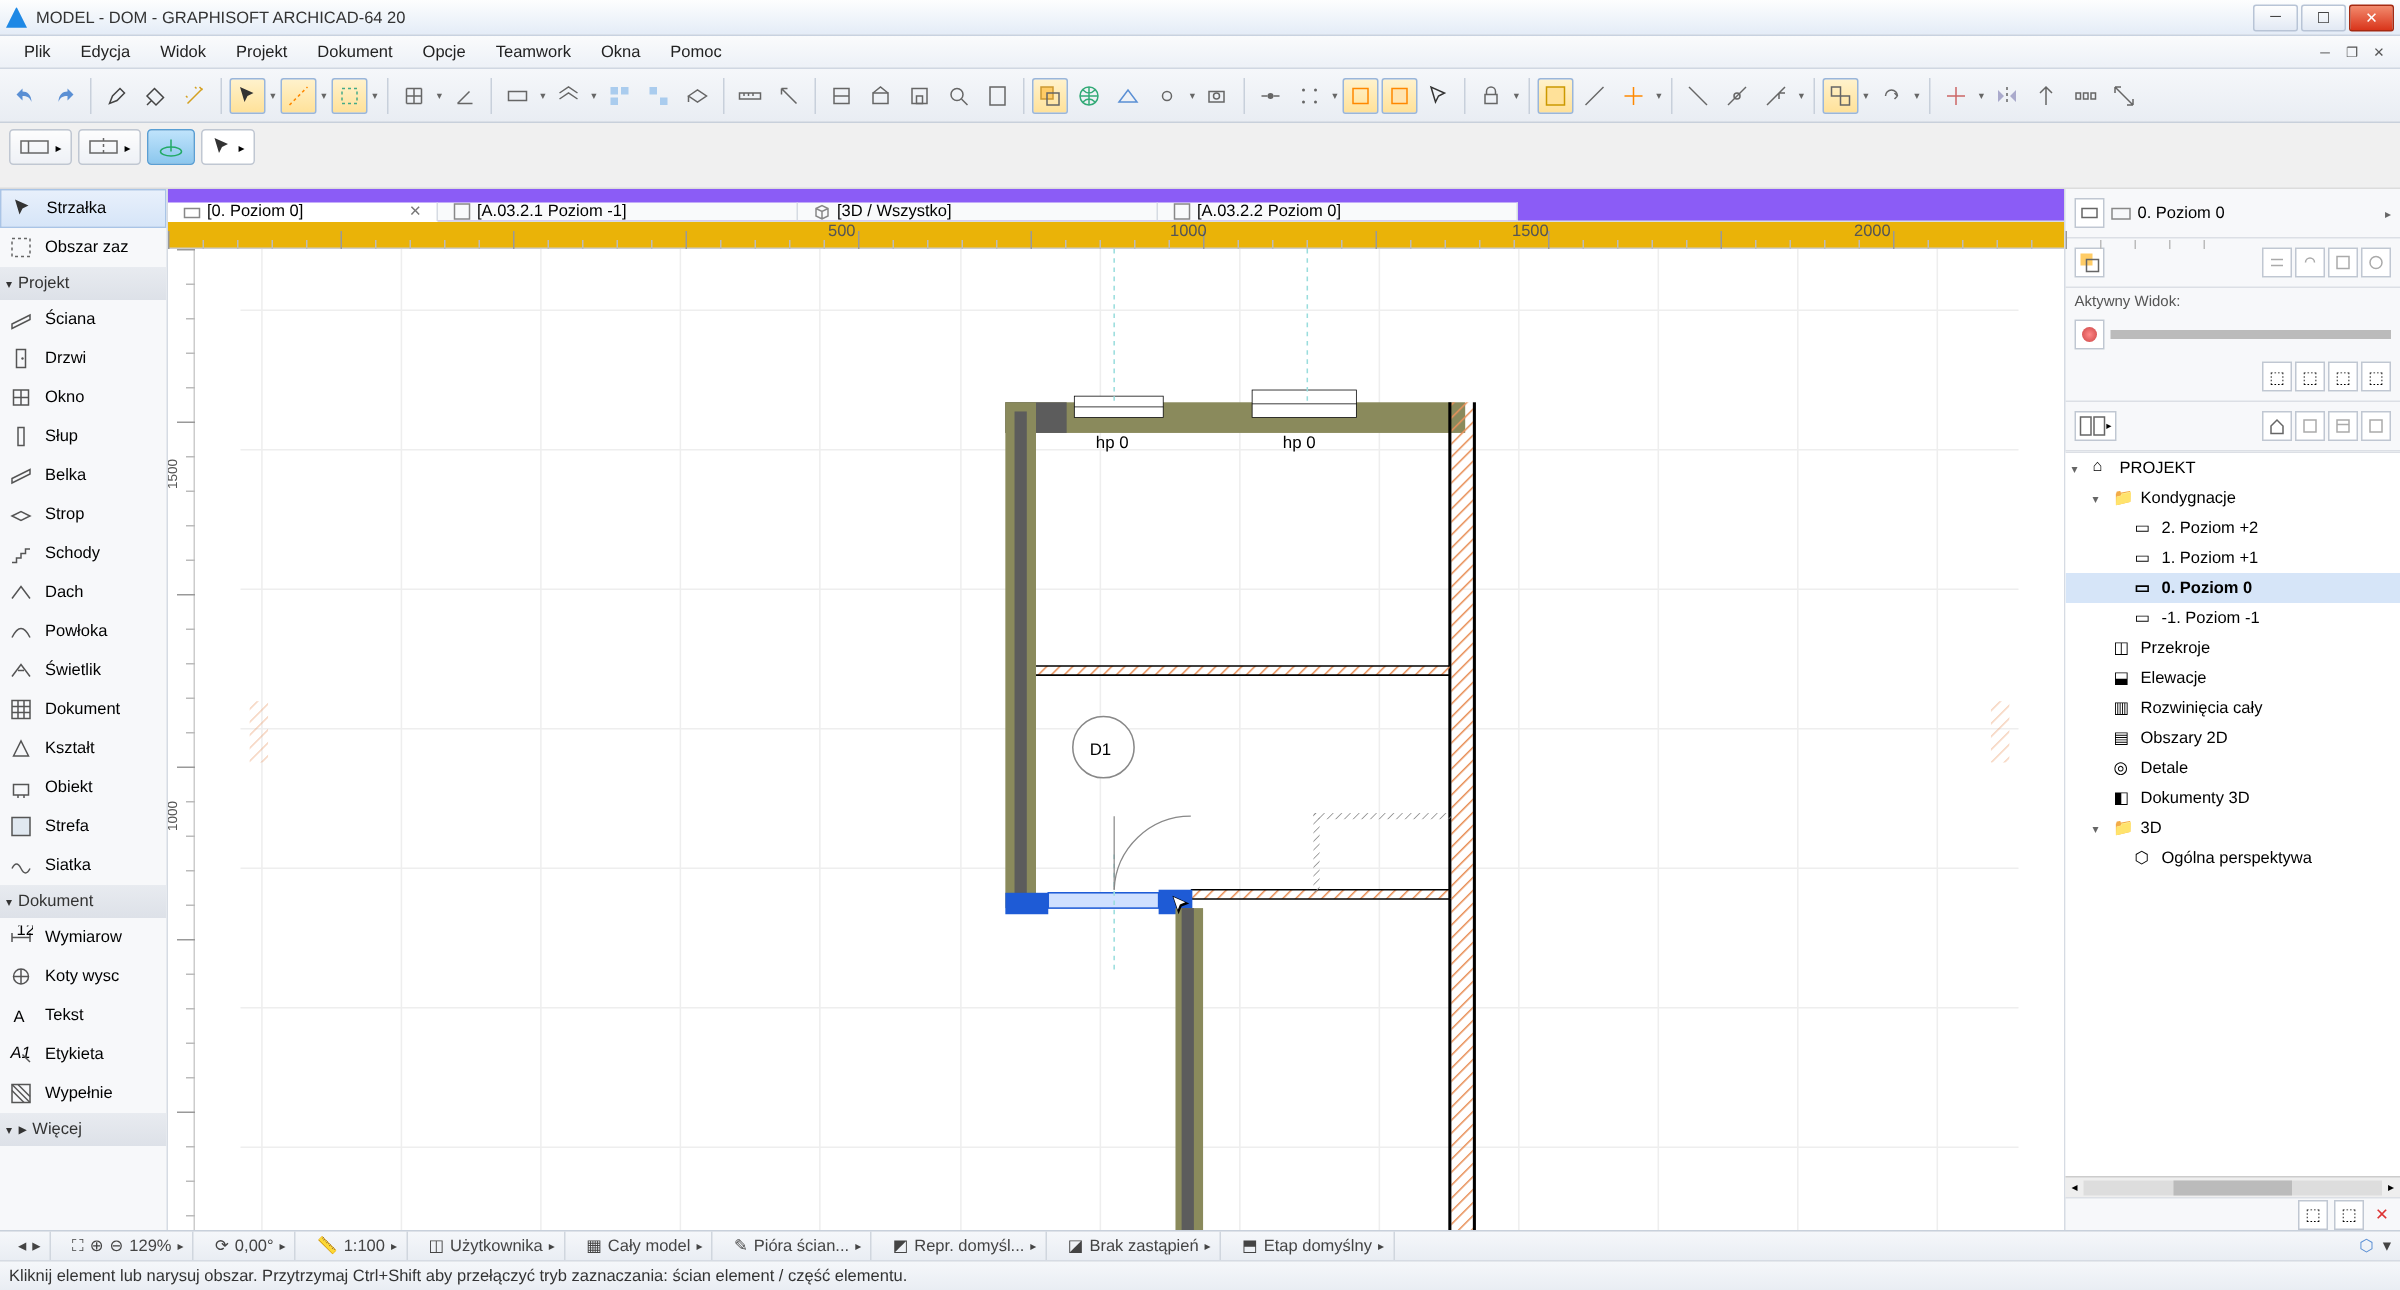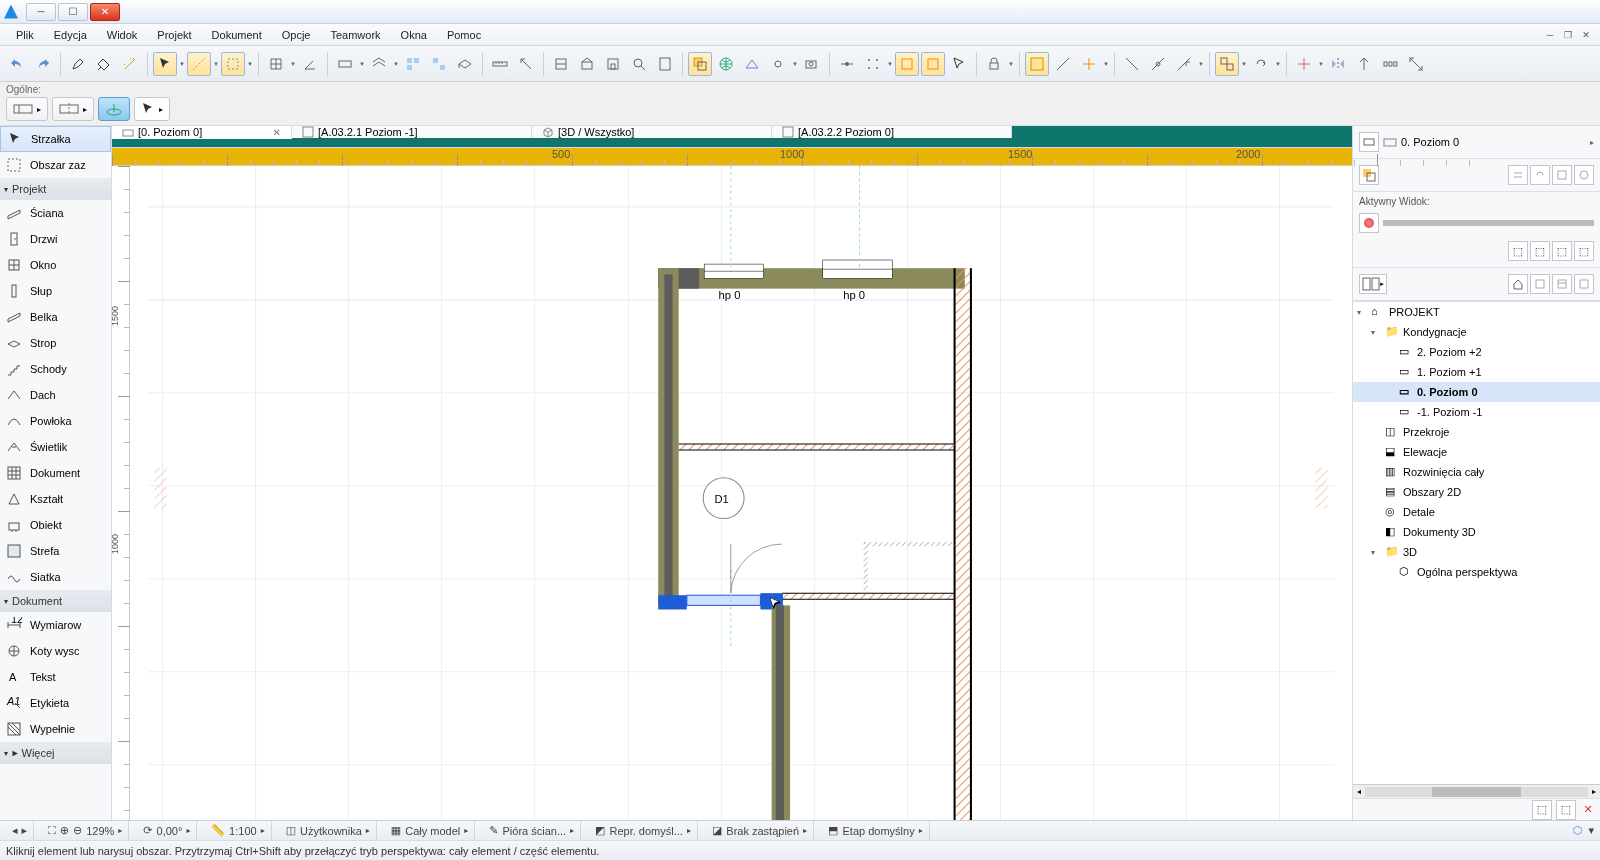--- a/index.html
+++ b/index.html
@@ -26,35 +26,35 @@
 .sec-btn{height:24px;padding:0 6px;border:1px solid #c0c7d2;background:linear-gradient(#fdfdfd,#eef1f6);border-radius:3px;display:flex;align-items:center;gap:4px}
 .sec-btn.active{background:linear-gradient(#bfe3fb,#8cc7ee);border-color:#5a9fd4}
 .main-container{display:flex;height:calc(100% - 24px - 22px - 36px - 44px - 20px - 20px);position:relative}
 .toolbox{width:112px;background:#f7f8fa;border-right:1px solid #d6dbe3;overflow-y:auto}
 .tool-item{display:flex;align-items:center;height:26px;padding:0 6px;gap:8px;cursor:default}
 .tool-item.selected{background:linear-gradient(#e8f0fb,#d6e5f8);border:1px solid #a9c4e6}
 .tool-header{background:linear-gradient(#e8ebf0,#dde1e8);font-weight:400;color:#333;display:flex;align-items:center;height:22px;padding:0 4px}
 .tool-header::before{content:"▾";margin-right:4px;font-size:8px}
 .tool-icon{width:16px;height:16px;display:inline-block}
 .canvas-area{flex:1;display:flex;flex-direction:column;position:relative;background:#fff}
-.tabs-row{height:22px;background:#0f766e;border-bottom:1px solid #d6dbe3;display:flex;align-items:flex-start}
+.tabs-row{height:22px;background:#8b5cf6;border-bottom:1px solid #d6dbe3;display:flex;align-items:flex-end}
 .tab{display:flex;align-items:center;padding:0 10px;border-right:1px solid #d6dbe3;gap:4px;min-width:180px;background:#f9fafb}
 .tab.active{background:#fff;border-bottom:1px solid #fff;margin-bottom:-1px}
 .tab .close{margin-left:auto;font-size:10px;color:#777}
 .ruler-h{height:18px;background:#eab308;border-bottom:1px solid #ccc;position:relative;font-size:9px;color:#555}
 .ruler-h .tick{position:absolute;top:6px;border-left:1px solid #999;height:12px}
 .ruler-h .tick.minor{top:12px;height:6px;border-color:#bbb}
 .ruler-h .lbl{position:absolute;top:0}
 .ruler-v{width:18px;background:#fff;border-right:1px solid #ccc;position:relative}
 .ruler-v .tick{position:absolute;left:6px;border-top:1px solid #999;width:12px}
 .ruler-v .tick.minor{left:12px;width:6px;border-color:#bbb}
 .ruler-v .lbl{position:absolute;left:-2px;writing-mode:vertical-rl;transform:rotate(180deg);font-size:9px;color:#555}
 .canvas-wrap{flex:1;display:flex;overflow:hidden}
 .canvas{flex:1;position:relative;background:#fff;overflow:hidden}
-.right-panel{width:248px;background:#f7f8fa;border-left:1px solid #d6dbe3;display:flex;flex-direction:column}
+.right-panel{width:224px;background:#f7f8fa;border-left:1px solid #d6dbe3;display:flex;flex-direction:column}
 .rp-section{border-bottom:1px solid #dcdfe5;padding:4px 6px}
 .rp-row{display:flex;align-items:center;gap:4px;height:24px}
 .rp-icon-box{width:20px;height:20px;border:1px solid #c0c7d2;background:#fff;display:flex;align-items:center;justify-content:center}
 .navigator{flex:1;overflow-y:auto;background:#fff;border-top:1px solid #dcdfe5}
 .nav-item{display:flex;align-items:center;height:20px;padding:0 4px;gap:4px}
 .nav-item.selected{background:#d6e5f8;font-weight:bold}
 .nav-arrow{width:10px;font-size:8px;color:#666}
 .nav-icon{width:14px;height:14px}
 .status-bar{height:20px;background:linear-gradient(#f5f7fa,#e9edf3);border-top:1px solid #c8d0db;display:flex;align-items:center;padding:0 6px;gap:8px;font-size:10px;color:#444}
 .status-section{display:flex;align-items:center;gap:4px;padding:0 6px;border-right:1px solid #d0d6de;height:100%}
@@ -66,20 +66,21 @@
 .prop-row .cell{flex:1;padding:0 4px;border-right:1px solid #e8eaee}
 .btn-full{width:100%;height:20px;border:1px solid #c0c7d2;background:linear-gradient(#fdfdfd,#eef1f6);margin-top:2px}
 svg{display:block}
 .dim-text{font-size:10px;font-weight:bold;fill:#000;writing-mode:vertical-rl;transform:rotate(180deg)}
 </style>
 </head>
 <body>
 
 <div class="titlebar">
   <span class="app-icon"></span>
+  <span class="title">MODEL - DOM - GRAPHISOFT ARCHICAD-64 20</span>
   <div class="win-btns">
     <div class="win-btn">─</div>
     <div class="win-btn">☐</div>
     <div class="win-btn close">✕</div>
   </div>
 </div>
 
 <div class="menubar">
   <span>Plik</span>
   <span>Edycja</span>
@@ -378,21 +379,20 @@
       </svg>
     </div>
   <div class="tb-btn">
       <svg class="icon" viewBox="0 0 16 16">
         <path d="M2 2l12 12M2 2h4M2 2v4M14 14h-4M14 14v-4" stroke="#666" fill="none"></path>
       </svg>
     </div>
 </div>
 
 <div class="secondary-bar">
-  <div class="label">Ogólne:</div>
   <div class="row">
     <div class="sec-btn">
         <svg width="20" height="14" viewBox="0 0 20 14">
           <rect x="1" y="3" width="18" height="8" fill="none" stroke="#666"></rect>
           <line x1="6" y1="3" x2="6" y2="11" stroke="#666"></line>
         </svg>
         <span style="font-size:8px">▸</span>
       </div>
     <div class="sec-btn">
         <svg width="20" height="14" viewBox="0 0 20 14">
@@ -1047,14 +1047,14 @@
     <span>Etap domyślny</span>
     <span style="font-size:8px">▸</span>
   </div>
   <div style="margin-left:auto;display:flex;gap:6px">
     <span style="color:#5a8fd4">⬡</span>
     <span>▾</span>
   </div>
 </div>
 
 <div class="hint-bar">
-  <span>Kliknij element lub narysuj obszar. Przytrzymaj Ctrl+Shift aby przełączyć tryb perspektywa: cały element / część elementu.</span>
+  <span>Kliknij element lub narysuj obszar. Przytrzymaj Ctrl+Shift aby przełączyć tryb zaznaczania: ścian element / część elementu.</span>
 </div>
 
 </body></html>

